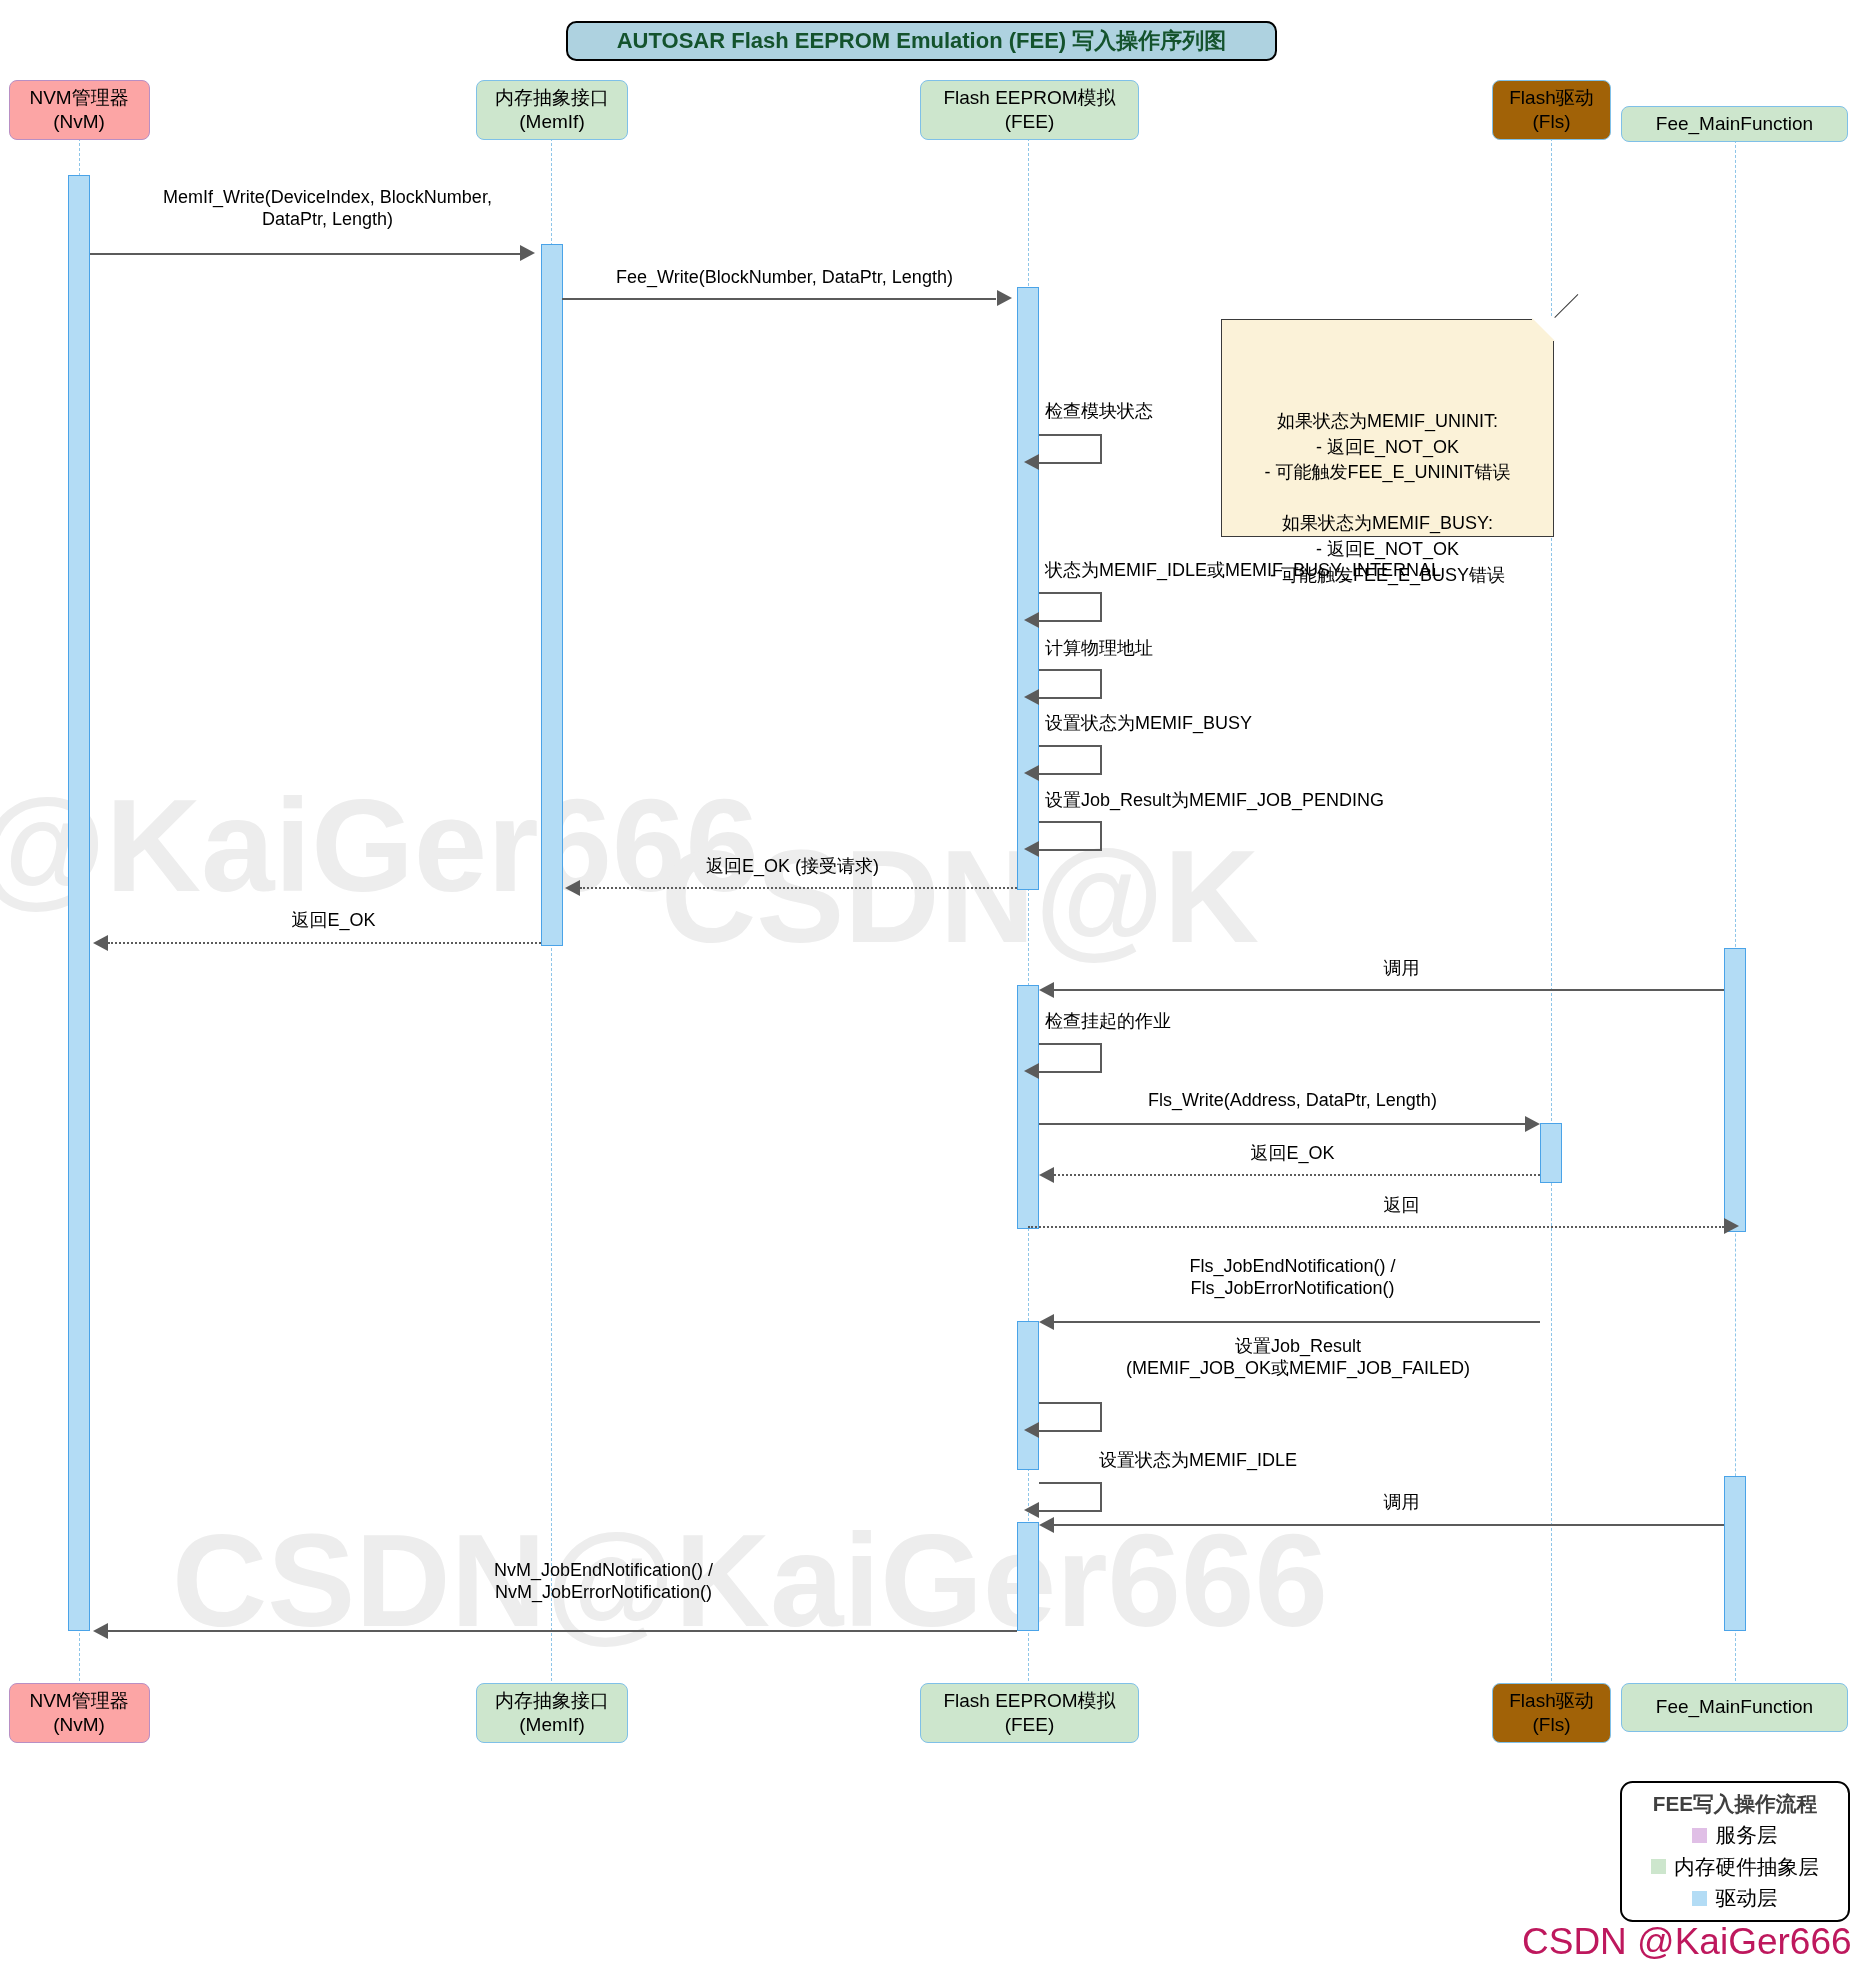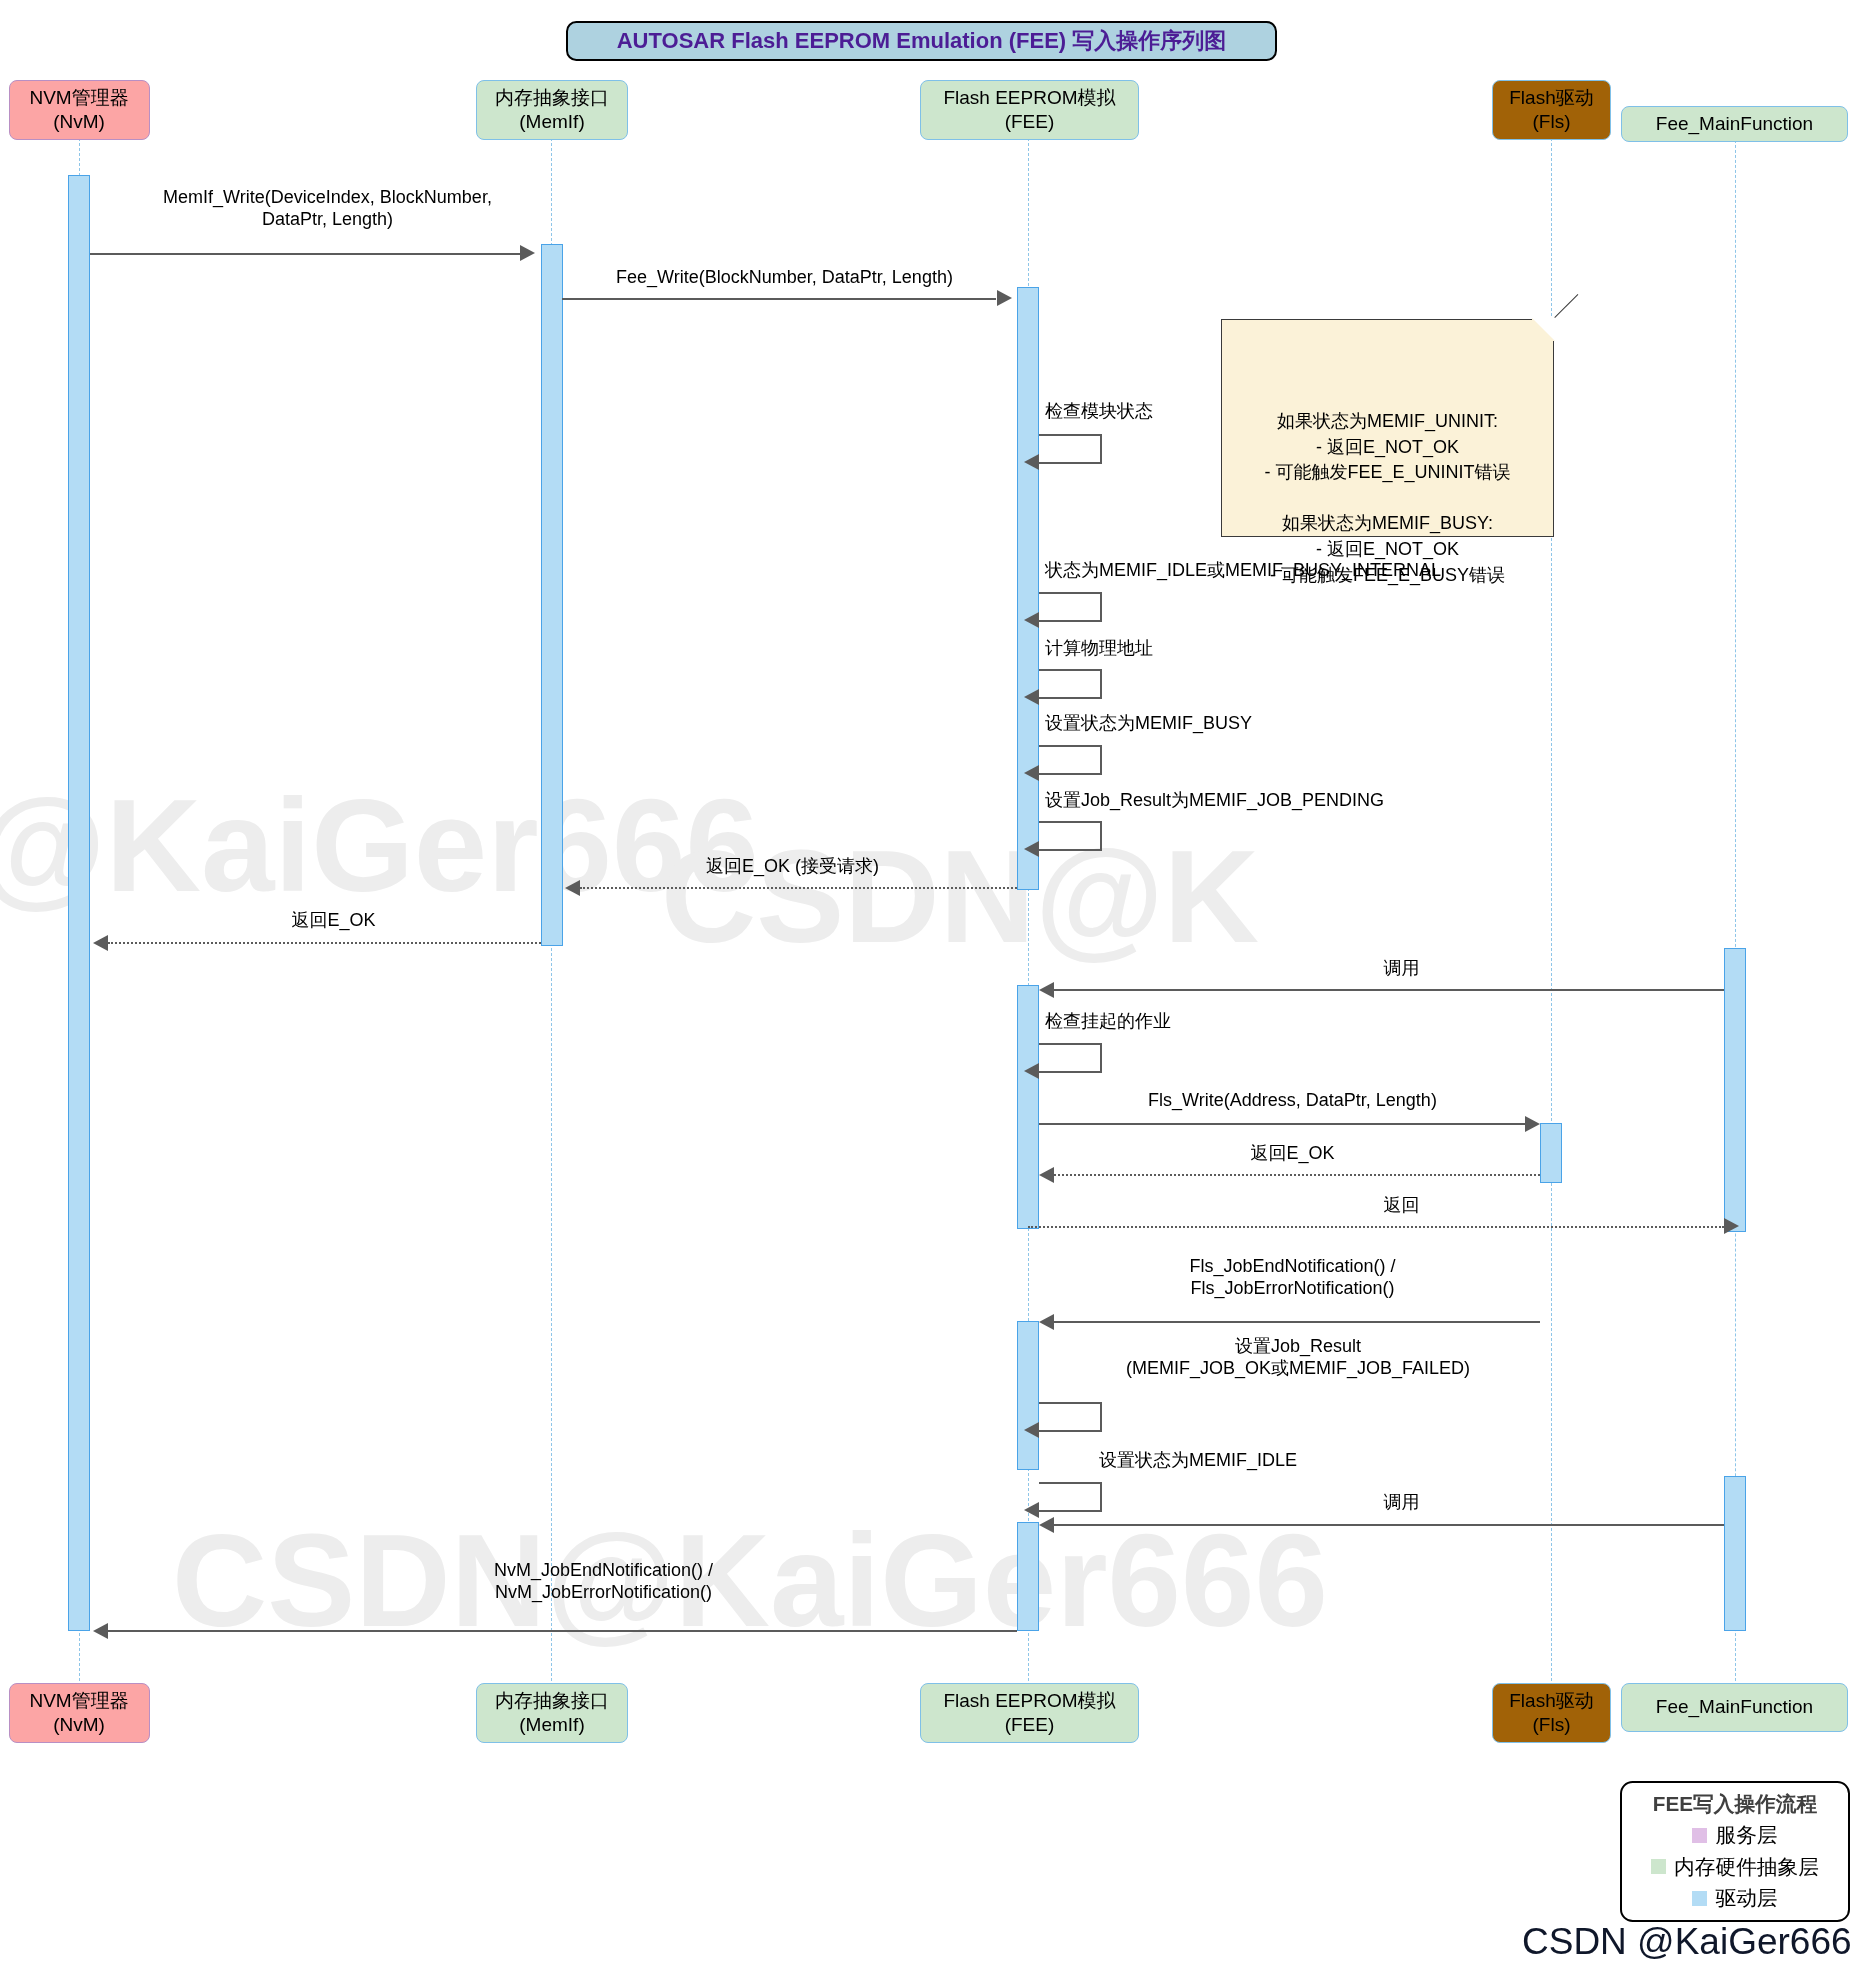--- a/index.html
+++ b/index.html
@@ -5,27 +5,27 @@
   html,body{margin:0;padding:0;background:#ffffff;}
   body{width:1873px;height:1965px;position:relative;overflow:hidden;
        font-family:"Liberation Sans","DejaVu Sans",sans-serif;}
 
   
   .wm{position:absolute;color:#ededed;font-weight:700;white-space:nowrap;
       pointer-events:none;user-select:none;z-index:0;}
   .wm1{left:-23px;top:770px;font-size:132px;}
   .wm2{left:661px;top:821px;font-size:132px;}
   .wm3{left:172px;top:1505px;font-size:132px;}
-  .wm4{left:1522px;top:1921px;font-size:37px;color:#0f172a;font-weight:400;}
+  .wm4{left:1522px;top:1921px;font-size:37px;color:#be185d;font-weight:400;}
 
   
   #title-box{position:absolute;left:566px;top:20.7px;width:707px;height:36px;
      background:#aed2e0;border:2.9px solid #000;border-radius:10.3px;
      display:flex;align-items:center;justify-content:center;z-index:6;}
-  #title-box span{font-size:22px;font-weight:700;color:#4c1d95;white-space:nowrap;}
+  #title-box span{font-size:22px;font-weight:700;color:#14532d;white-space:nowrap;}
 
   
   .pbox{position:absolute;border-radius:8px;border:1.7px solid #7fc0e8;
         display:flex;flex-direction:column;align-items:center;justify-content:center;
         text-align:center;line-height:1.28;font-size:19px;color:#000;z-index:5;
         box-sizing:border-box;}
   .p-purple{background:#fca5a5;border-color:#b88fc4;}
   .p-green {background:#cde6cd;border-color:#7fc0e8;}
   .p-blue  {background:#a16207;border-color:#7fc0e8;}
 

